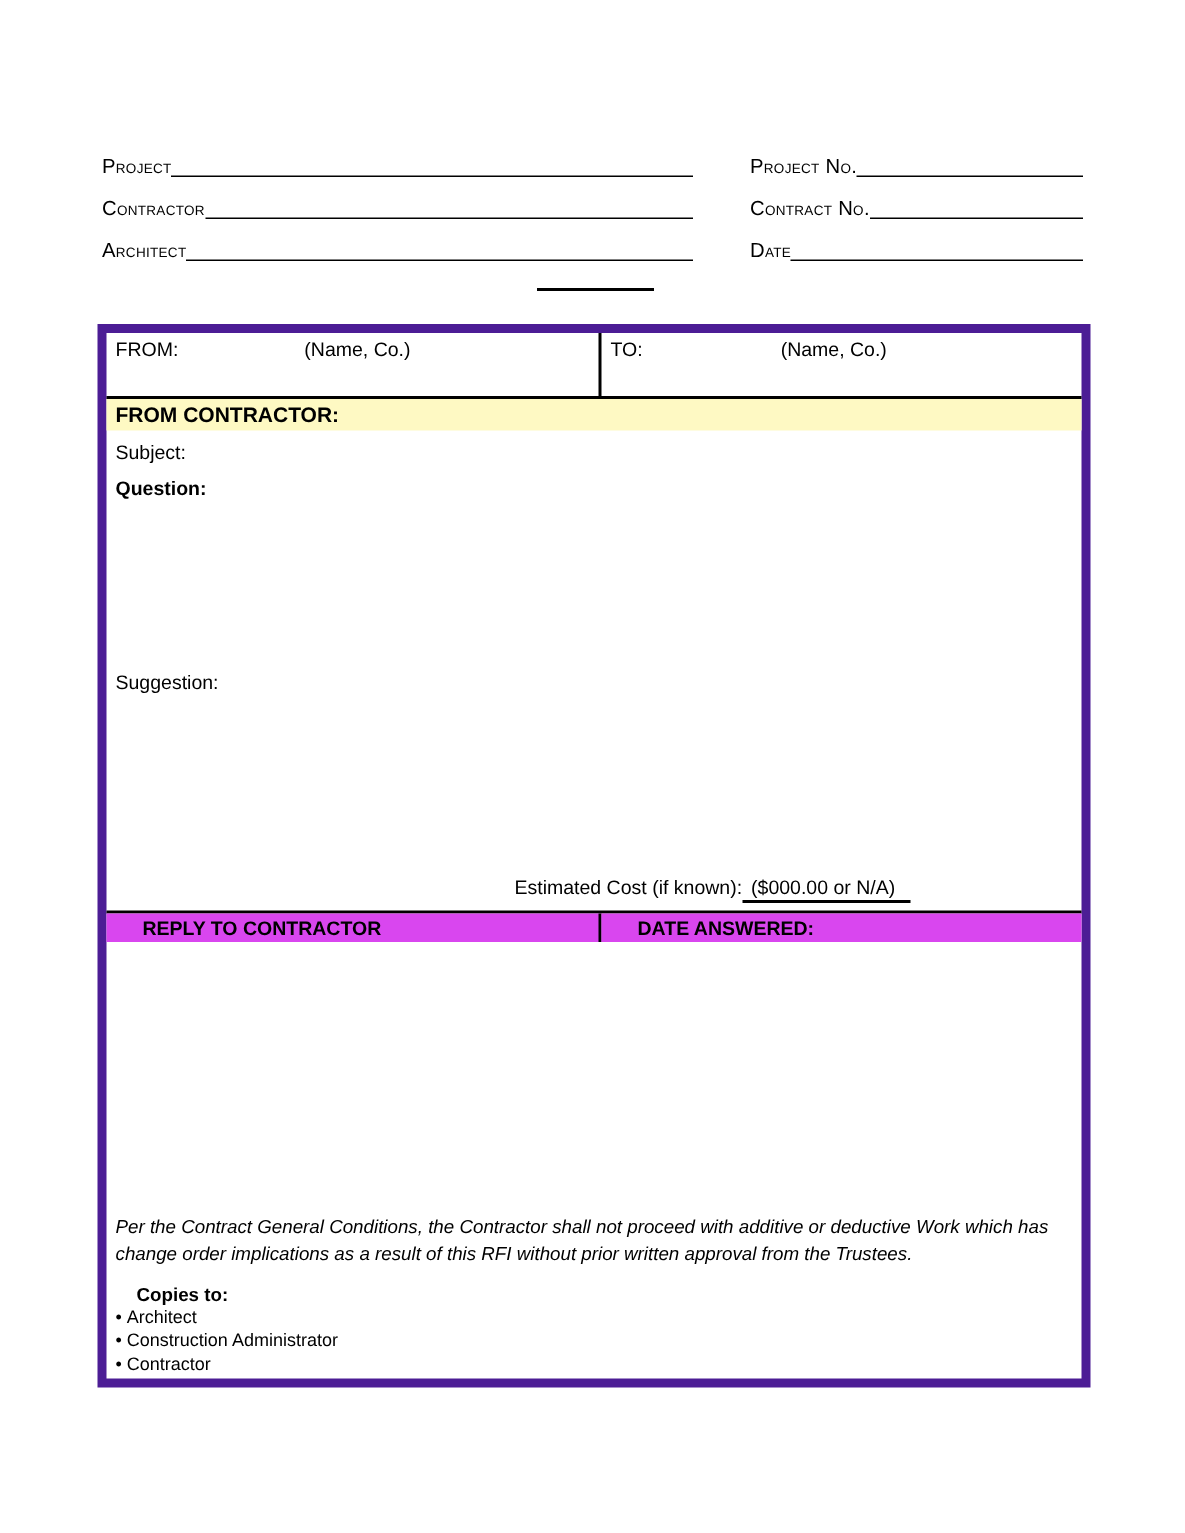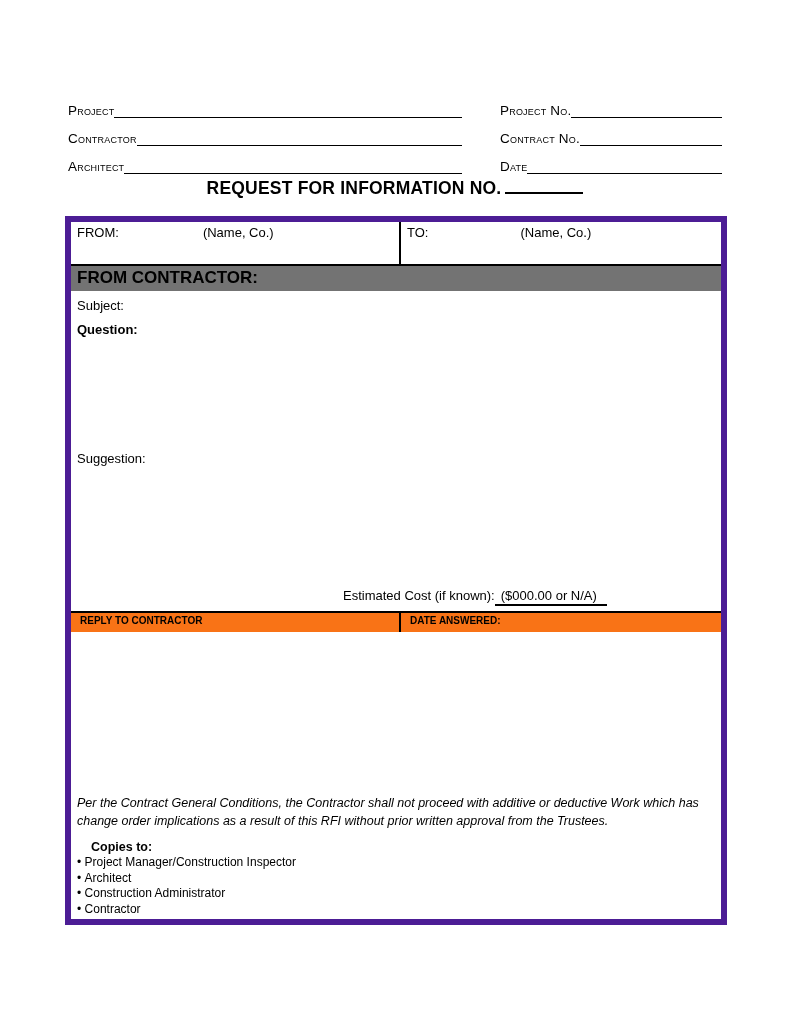--- a/index.html
+++ b/index.html
@@ -78,23 +78,23 @@
     border-bottom: 2px solid #000;
     flex: none;
   }
   .fromto-cell { padding: 3px 6px; display: flex; align-items: flex-start; }
   .fromto-cell.from { width: 330px; border-right: 2px solid #000; flex: none; }
   .fromto-cell.to   { flex: 1; border-radius: 18px; }
   .fromto-hint.from-hint { margin-left: 84px; }
   .fromto-hint.to-hint   { margin-left: 92px; }
 
   .section-header {
-    background: #737373;
+    background: #fef9c3;
     font-weight: bold;
-    font-size: 17px;
+    font-size: 14px;
     padding: 2px 6px 3px 6px;
     flex: none;
   }
   .body-line { padding-left: 6px; flex: none; }
   .subject-line    { margin-top: 7px; }
   .question-line   { margin-top: 9px; font-weight: bold; }
   .spacer-question   { height: 114px; flex: none; }
   .suggestion-line { }
   .spacer-suggestion { height: 122px; flex: none; }
 
@@ -110,24 +110,24 @@
     padding: 0 10px 1px 6px;
   }
 
   .reply-header-row {
     display: flex;
     border-top: 2px solid #000;
     flex: none;
     height: 21px;
   }
   .reply-header-cell {
-    background: #f97316;
+    background: #d946ef;
     font-weight: bold;
-    font-size: 10px;
-    padding: 2px 9px;
+    font-size: 13px;
+    padding: 2px 24px;
   }
   .reply-header-cell.left { width: 330px; border-right: 2px solid #000; flex: none; }
   .reply-header-cell.right { flex: 1; }
 
   .reply-space { flex: 1; }
 
   .note-line {
     flex: none;
     font-style: italic;
     font-size: 12.5px;
@@ -170,21 +170,21 @@
         <span class="hf-line"></span>
       </div>
       <div class="hf-row">
         <span class="hf-label">Date</span>
         <span class="hf-line"></span>
       </div>
     </div>
   </div>
 
   <div class="title-row">
-    <span>REQUEST FOR INFORMATION NO.</span><span class="title-blank"></span>
+    <span class="title-blank"></span>
   </div>
 
   <div class="form-box">
 
     <div class="fromto-row">
       <div class="fromto-cell from">
         <span>FROM:</span>
         <span class="fromto-hint from-hint">(Name, Co.)</span>
       </div>
       <div class="fromto-cell to">
@@ -209,21 +209,20 @@
       <div class="reply-header-cell left">REPLY TO CONTRACTOR</div>
       <div class="reply-header-cell right">DATE ANSWERED:</div>
     </div>
 
     <div class="reply-space"></div>
 
     <div class="note-line">Per the Contract General Conditions, the Contractor shall not proceed with additive or deductive Work which has change order implications as a result of this RFI without prior written approval from the Trustees.</div>
 
     <div class="copies-block">
       <div class="copies-title">Copies to:</div>
-      <div class="copies-item">Project Manager/Construction Inspector</div>
       <div class="copies-item">Architect</div>
       <div class="copies-item">Construction Administrator</div>
       <div class="copies-item">Contractor</div>
     </div>
 
   </div>
 
 </div>
 
 </body></html>

